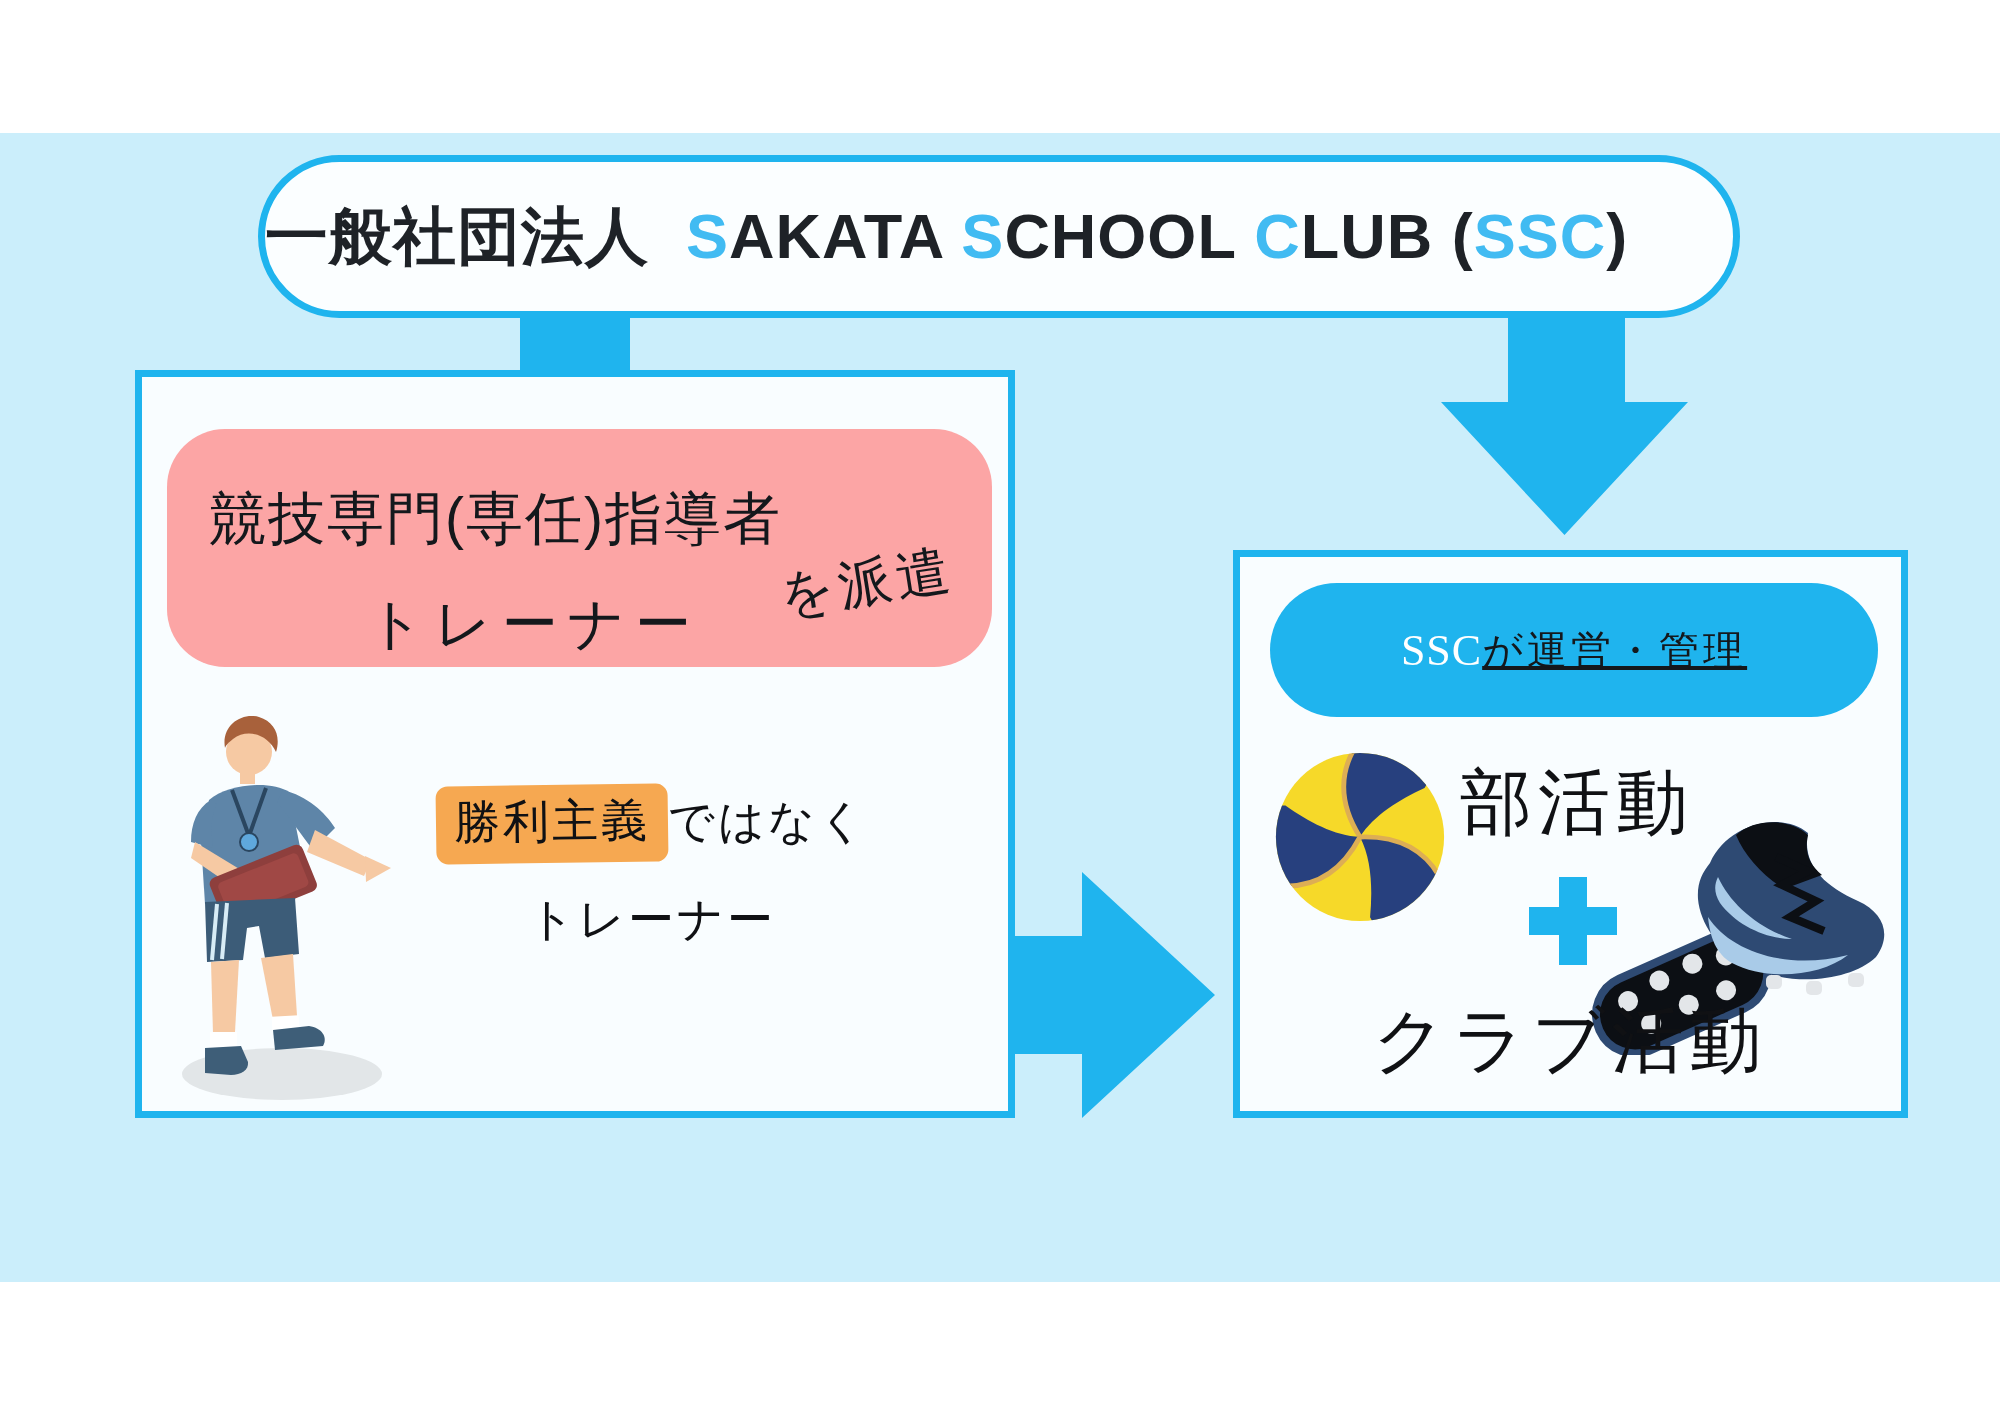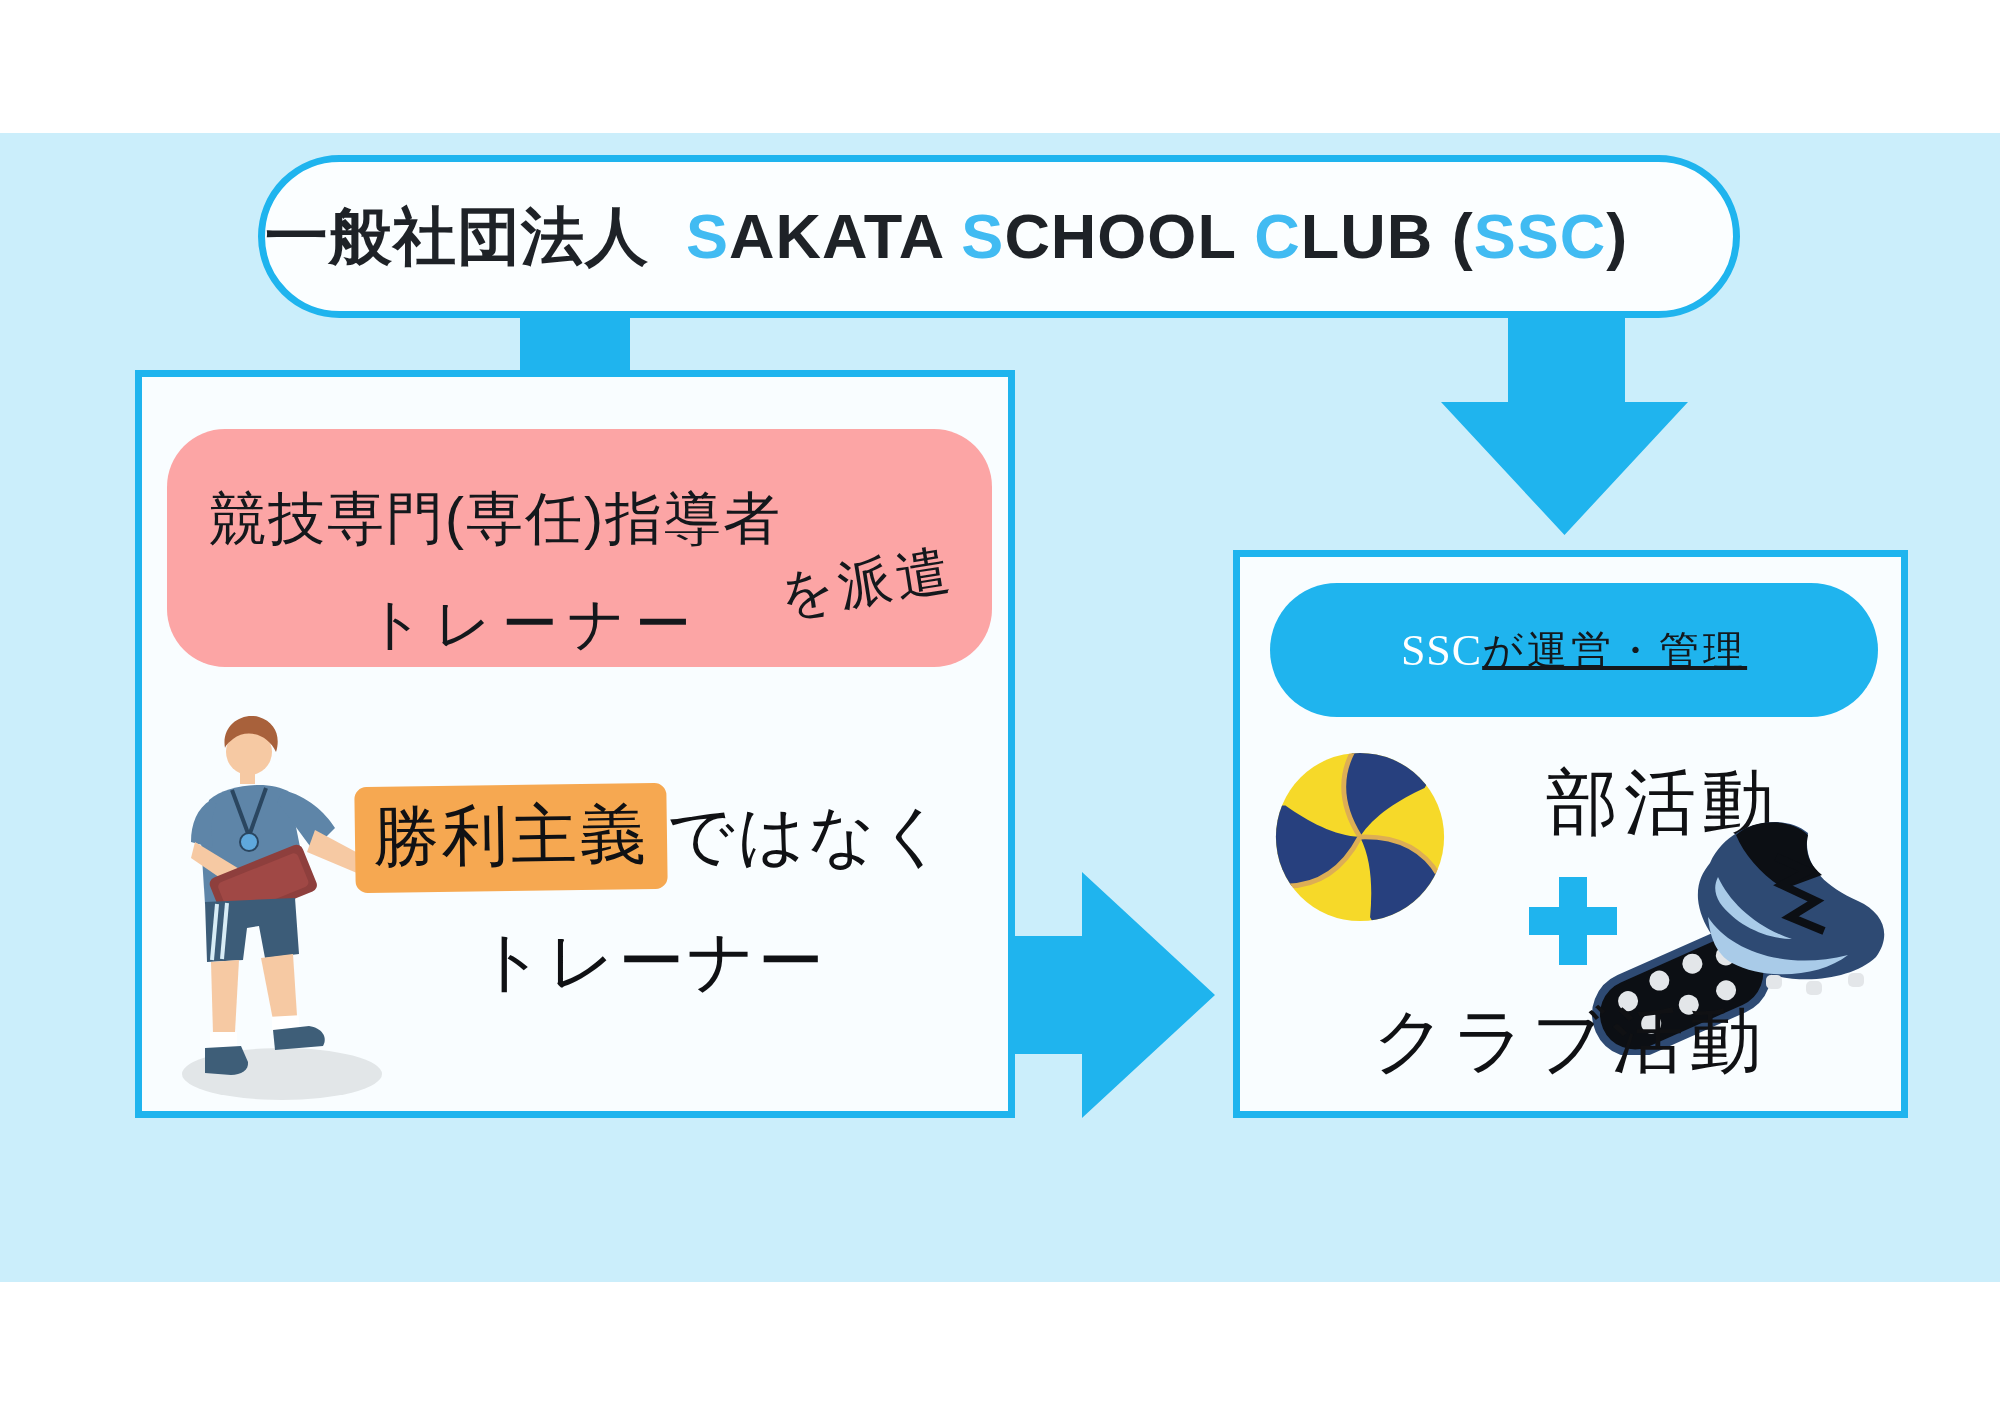--- a/index.html
+++ b/index.html
@@ -25,32 +25,32 @@
   #right-box{left:1233px;top:550px;width:675px;height:568px;}
 
   
   .left-heading{position:absolute;left:25px;top:52px;width:825px;height:238px;background:#fca5a5;border-radius:58px;}
   .lh-line1{position:absolute;left:42px;top:52px;width:760px;font-size:57px;color:#14181c;letter-spacing:2px;}
   .lh-line2{position:absolute;left:200px;top:158px;width:420px;font-size:56px;color:#14181c;letter-spacing:10px;}
   .lh-side{position:absolute;left:612px;top:118px;font-size:54px;color:#14181c;transform:rotate(-9deg);letter-spacing:4px;}
 
   
   .msg{position:absolute;left:160px;top:408px;width:700px;display:flex;flex-direction:column;align-items:center;gap:26px;}
-  .msg-row{font-size:66px;color:#101114;letter-spacing:3px;white-space:nowrap;}
+  .msg-row{font-size:46px;color:#101114;letter-spacing:3px;white-space:nowrap;}
   .hl{display:inline-block;padding:6px 18px 10px 18px;border-radius:12px;}
   .hl-orange{background:#F6A851;transform:rotate(-0.8deg);}
   .hl-yellow{background:#F3EE55;transform:rotate(0.8deg);}
   .hl-green{background:#8FDC55;transform:rotate(-0.8deg);}
 
   
   .right-pill{position:absolute;left:30px;top:26px;width:608px;height:134px;background:#1FB4EE;border-radius:67px;
     display:flex;align-items:center;justify-content:center;}
   .right-pill .w{font-family:"Liberation Serif","DejaVu Serif",serif;color:#ffffff;font-size:44px;letter-spacing:1px;}
   .right-pill .b{color:#14181c;font-size:40px;letter-spacing:4px;text-decoration:underline;}
-  .rb-item1{position:absolute;left:220px;top:198px;width:320px;text-align:right;font-size:72px;color:#101114;letter-spacing:6px;}
+  .rb-item1{position:absolute;left:220px;top:198px;width:320px;text-align:left;font-size:72px;color:#101114;letter-spacing:6px;}
   .rb-item2{position:absolute;left:60px;top:428px;width:540px;text-align:center;font-size:72px;color:#101114;letter-spacing:6px;margin-top:8px;}
   .plus-icon{position:absolute;left:289px;top:320px;width:88px;height:88px;}
   .plus-icon:before{content:"";position:absolute;left:0;top:30px;width:88px;height:28px;background:#1FB4EE;}
   .plus-icon:after{content:"";position:absolute;left:30px;top:0;width:28px;height:88px;background:#1FB4EE;}
 
   .icon-abs{position:absolute;}
 </style>
 </head>
 <body>
 

